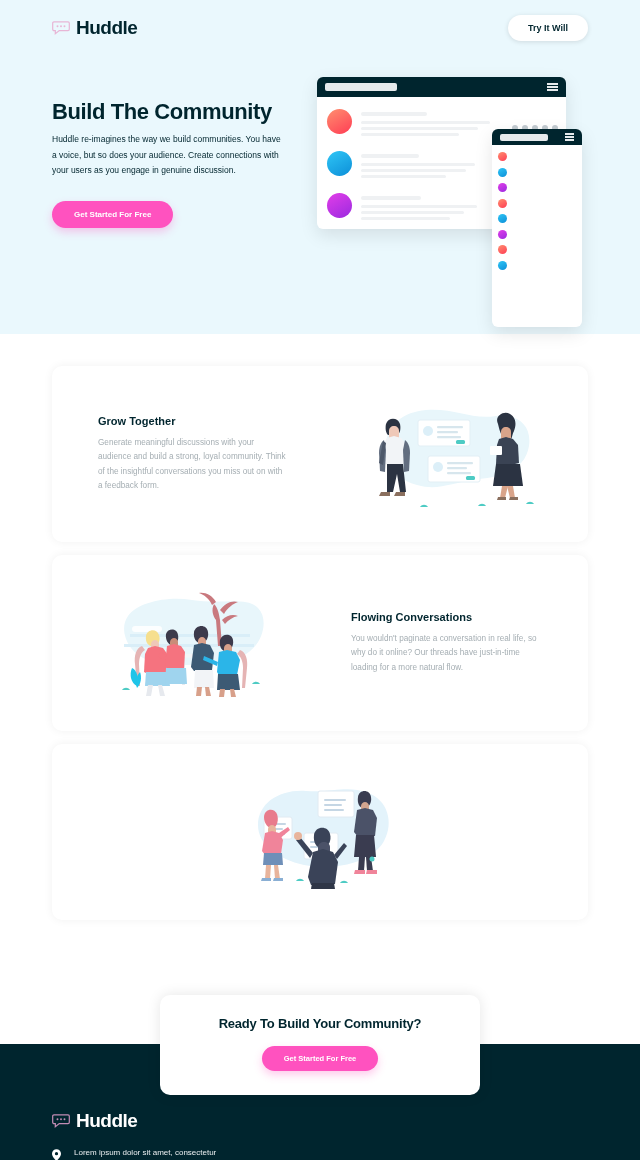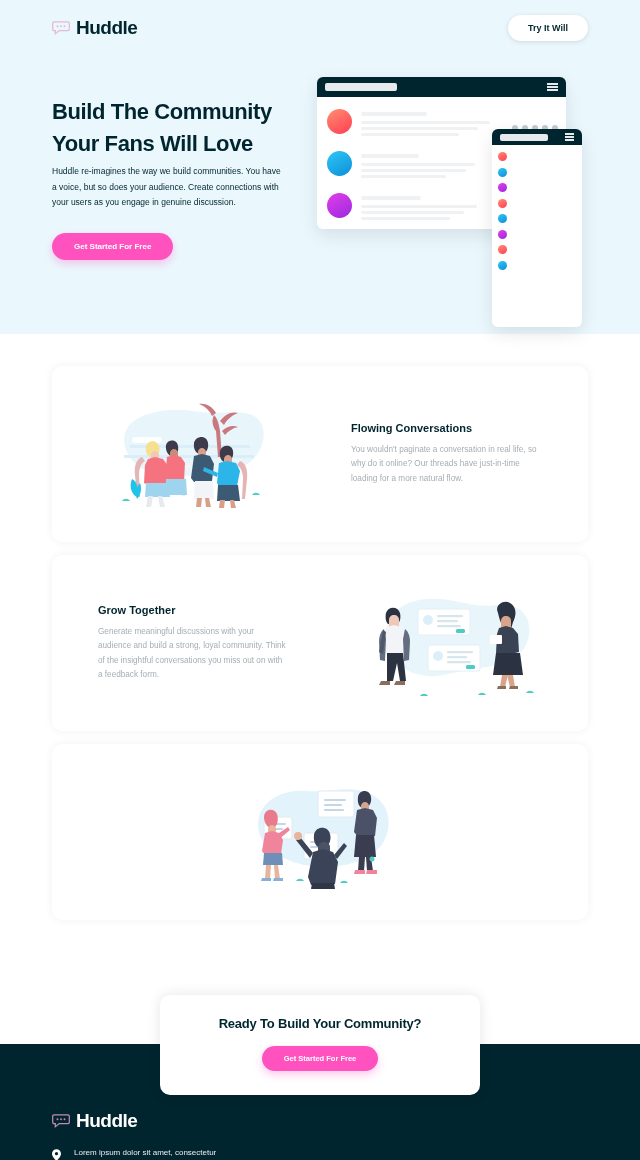--- a/index.html
+++ b/index.html
@@ -147,21 +147,20 @@
         </span>
         <span class="logo-text">Huddle</span>
       </div>
       <button class="try-btn">Try It Will</button>
     </header>
 
     <div class="hero-body">
       <div class="hero-left">
         <h1 class="hero-title">
           <span>Build The Community</span><br>
-          <span>Your Fans Will Love</span>
         </h1>
         <p class="hero-sub">Huddle re-imagines the way we build communities. You have a voice, but so does your audience. Create connections with your users as you engage in genuine discussion.</p>
         <button class="hero-cta">Get Started For Free</button>
       </div>
 
       <div class="hero-right">
 
         <div class="mockwin mock-big">
           <div class="mockbar">
             <span class="mock-pill"></span>
@@ -256,79 +255,20 @@
           </div>
         </div>
 
       </div>
     </div>
   </section>
 
   <section class="features">
 
     <div class="card card-h">
-      <div class="card-ill">
-        <svg width="165" height="115" viewBox="0 0 165 115">
-          <path d="M18 30c10-14 40-20 64-16 30 5 54-4 66 8 12 12 4 40-16 48-24 10-70 12-94 4-20-7-30-30-20-44z" fill="#E8F6FB"></path>
-          <rect x="20" y="48" width="120" height="3" fill="#D9EEF8"></rect>
-          <rect x="14" y="58" width="130" height="3" fill="#D9EEF8"></rect>
-          <rect x="22" y="40" width="30" height="6" rx="3" fill="#FFFFFF" opacity="0.85"></rect>
-
-          <path d="M104 18c4 4 5 10 6 16l2 26h-4l-2-26c-3-4-5-10-2-16z" fill="#C9797E"></path>
-          <path d="M110 24c5-7 12-10 18-8-5 2-10 5-14 12z" fill="#C9797E"></path>
-          <path d="M106 16c-4-7-11-10-17-9 5 2 10 5 13 12z" fill="#C9797E"></path>
-          <path d="M112 34c5-5 11-6 16-4-5 1-10 4-13 8z" fill="#C9797E"></path>
-
-          <rect x="52" y="68" width="46" height="3.5" rx="1.5" fill="#F3F5F8"></rect>
-          <rect x="72" y="71" width="3" height="28" fill="#E6E9EE"></rect>
-
-          <path d="M36 50c1-7 11-8 13-1 2 6-1 10-5 11-5 1-9-3-8-10z" fill="#F6DF8E"></path>
-          <path d="M41 58c0-2 2-4 4-4s4 2 4 4v4c0 2-8 2-8 0z" fill="#EFC8B8"></path>
-          <path d="M38 62l7-2 8 2 5 7-2 18-16 2-6-3 1-18z" fill="#F5737F"></path>
-          <path d="M50 66l14 6-2 4-14-5z" fill="#F5737F"></path>
-          <path d="M36 86h22l2 14H35z" fill="#9FD4EE"></path>
-          <path d="M38 99l-2 11h5l2-11z" fill="#E6E9EE"></path>
-          <path d="M52 99l3 11h-5l-2-11z" fill="#E6E9EE"></path>
-
-          <path d="M56 48c2-6 11-6 12 1 1 5-1 9-5 10s-8-5-7-11z" fill="#3C3A4B"></path>
-          <path d="M60 56c0-2 2-4 4-4s4 2 4 4v4c0 2-8 2-8 0z" fill="#C98C78"></path>
-          <path d="M57 60l7-2 7 2 4 6-1 16-14 2-5-3z" fill="#F5737F"></path>
-          <path d="M56 82h20l1 16H55z" fill="#9FD4EE"></path>
-
-          <path d="M84 46c2-8 13-8 14 0 1 6-2 10-6 11-5 1-9-4-8-11z" fill="#3C3A4B"></path>
-          <path d="M88 55c0-2 2-4 4-4s4 2 4 4v4c0 2-8 2-8 0z" fill="#D8A08A"></path>
-          <path d="M84 59l8-2 8 2 4 8-2 17-18 1-3-4z" fill="#3C5A74"></path>
-          <path d="M85 84h18l1 18H84z" fill="#F2F4F7"></path>
-          <path d="M87 101l-1 9h5l1-9z" fill="#D8A08A"></path>
-          <path d="M99 101l2 9h-5l-1-9z" fill="#D8A08A"></path>
-
-          <path d="M110 54c2-7 12-7 13 0 1 6-2 10-6 11-5 1-8-4-7-11z" fill="#3C3A4B"></path>
-          <path d="M114 62c0-2 2-4 4-4s4 2 4 4v4c0 2-8 2-8 0z" fill="#D8A08A"></path>
-          <path d="M109 66l8-2 9 2 4 8-3 15-17 2-3-5z" fill="#2BB5E8"></path>
-          <path d="M108 76l-14-6-1 4 14 6z" fill="#2BB5E8"></path>
-          <path d="M108 88h20l2 16h-23z" fill="#3C5A74"></path>
-          <path d="M110 103l-1 8h5l1-8z" fill="#D8A08A"></path>
-          <path d="M124 103l2 8h-5l-1-8z" fill="#D8A08A"></path>
-
-          <path d="M32 60c-6 2-8 10-7 18l2 22h3l-1-22c0-6 2-12 6-14z" fill="#E5B4B4"></path>
-          <path d="M130 64c6 2 8 10 7 18l-2 20h-3l1-20c0-6-2-12-6-14z" fill="#E5B4B4"></path>
-
-          <path d="M22 82c5 2 7 10 5 18-6-3-8-11-5-18z" fill="#1FC4E8"></path>
-          <path d="M30 86c-4 4-5 11-3 16 4-4 5-11 3-16z" fill="#1FC4E8"></path>
-          <path d="M12 104c2-3 6-3 8 0z" fill="#4ECBC4"></path>
-          <path d="M142 98c2-3 6-3 8 0z" fill="#4ECBC4"></path>
-        </svg>
-      </div>
-      <div class="card-text right-pad">
-        <div class="card-title">Flowing Conversations</div>
-        <div class="card-body">You wouldn't paginate a conversation in real life, so why do it online? Our threads have just-in-time loading for a more natural flow.</div>
-      </div>
-    </div>
-
-    <div class="card card-h">
       <div class="card-text">
         <div class="card-title">Grow Together</div>
         <div class="card-body">Generate meaningful discussions with your audience and build a strong, loyal community. Think of the insightful conversations you miss out on with a feedback form.</div>
       </div>
       <div class="card-ill">
         <svg width="175" height="120" viewBox="0 0 175 120">
           <path d="M28 62c-8-26 12-44 38-46 30-2 45 10 70 6 22-3 36 10 33 30-4 24-26 30-50 33-30 4-40 12-62 6-16-4-24-14-29-29z" fill="#E8F6FB"></path>
           <rect x="58" y="26" width="52" height="26" rx="2" fill="#fff" stroke="#E2EFF5"></rect>
           <circle cx="68" cy="37" r="5" fill="#DCEFF8"></circle>
           <rect x="77" y="32" width="26" height="2.2" rx="1" fill="#D7E6ED"></rect>
@@ -363,20 +303,79 @@
           <rect x="130" y="52" width="12" height="9" rx="1" fill="#fff"></rect>
           <path d="M118 112c2-3 6-3 8 0z" fill="#4ECBC4"></path>
           <path d="M60 113c2-3 6-3 8 0z" fill="#4ECBC4"></path>
           <path d="M166 110c2-3 6-3 8 0z" fill="#4ECBC4"></path>
         </svg>
       </div>
     </div>
 
     <div class="card card-h">
       <div class="card-ill">
+        <svg width="165" height="115" viewBox="0 0 165 115">
+          <path d="M18 30c10-14 40-20 64-16 30 5 54-4 66 8 12 12 4 40-16 48-24 10-70 12-94 4-20-7-30-30-20-44z" fill="#E8F6FB"></path>
+          <rect x="20" y="48" width="120" height="3" fill="#D9EEF8"></rect>
+          <rect x="14" y="58" width="130" height="3" fill="#D9EEF8"></rect>
+          <rect x="22" y="40" width="30" height="6" rx="3" fill="#FFFFFF" opacity="0.85"></rect>
+
+          <path d="M104 18c4 4 5 10 6 16l2 26h-4l-2-26c-3-4-5-10-2-16z" fill="#C9797E"></path>
+          <path d="M110 24c5-7 12-10 18-8-5 2-10 5-14 12z" fill="#C9797E"></path>
+          <path d="M106 16c-4-7-11-10-17-9 5 2 10 5 13 12z" fill="#C9797E"></path>
+          <path d="M112 34c5-5 11-6 16-4-5 1-10 4-13 8z" fill="#C9797E"></path>
+
+          <rect x="52" y="68" width="46" height="3.5" rx="1.5" fill="#F3F5F8"></rect>
+          <rect x="72" y="71" width="3" height="28" fill="#E6E9EE"></rect>
+
+          <path d="M36 50c1-7 11-8 13-1 2 6-1 10-5 11-5 1-9-3-8-10z" fill="#F6DF8E"></path>
+          <path d="M41 58c0-2 2-4 4-4s4 2 4 4v4c0 2-8 2-8 0z" fill="#EFC8B8"></path>
+          <path d="M38 62l7-2 8 2 5 7-2 18-16 2-6-3 1-18z" fill="#F5737F"></path>
+          <path d="M50 66l14 6-2 4-14-5z" fill="#F5737F"></path>
+          <path d="M36 86h22l2 14H35z" fill="#9FD4EE"></path>
+          <path d="M38 99l-2 11h5l2-11z" fill="#E6E9EE"></path>
+          <path d="M52 99l3 11h-5l-2-11z" fill="#E6E9EE"></path>
+
+          <path d="M56 48c2-6 11-6 12 1 1 5-1 9-5 10s-8-5-7-11z" fill="#3C3A4B"></path>
+          <path d="M60 56c0-2 2-4 4-4s4 2 4 4v4c0 2-8 2-8 0z" fill="#C98C78"></path>
+          <path d="M57 60l7-2 7 2 4 6-1 16-14 2-5-3z" fill="#F5737F"></path>
+          <path d="M56 82h20l1 16H55z" fill="#9FD4EE"></path>
+
+          <path d="M84 46c2-8 13-8 14 0 1 6-2 10-6 11-5 1-9-4-8-11z" fill="#3C3A4B"></path>
+          <path d="M88 55c0-2 2-4 4-4s4 2 4 4v4c0 2-8 2-8 0z" fill="#D8A08A"></path>
+          <path d="M84 59l8-2 8 2 4 8-2 17-18 1-3-4z" fill="#3C5A74"></path>
+          <path d="M85 84h18l1 18H84z" fill="#F2F4F7"></path>
+          <path d="M87 101l-1 9h5l1-9z" fill="#D8A08A"></path>
+          <path d="M99 101l2 9h-5l-1-9z" fill="#D8A08A"></path>
+
+          <path d="M110 54c2-7 12-7 13 0 1 6-2 10-6 11-5 1-8-4-7-11z" fill="#3C3A4B"></path>
+          <path d="M114 62c0-2 2-4 4-4s4 2 4 4v4c0 2-8 2-8 0z" fill="#D8A08A"></path>
+          <path d="M109 66l8-2 9 2 4 8-3 15-17 2-3-5z" fill="#2BB5E8"></path>
+          <path d="M108 76l-14-6-1 4 14 6z" fill="#2BB5E8"></path>
+          <path d="M108 88h20l2 16h-23z" fill="#3C5A74"></path>
+          <path d="M110 103l-1 8h5l1-8z" fill="#D8A08A"></path>
+          <path d="M124 103l2 8h-5l-1-8z" fill="#D8A08A"></path>
+
+          <path d="M32 60c-6 2-8 10-7 18l2 22h3l-1-22c0-6 2-12 6-14z" fill="#E5B4B4"></path>
+          <path d="M130 64c6 2 8 10 7 18l-2 20h-3l1-20c0-6-2-12-6-14z" fill="#E5B4B4"></path>
+
+          <path d="M22 82c5 2 7 10 5 18-6-3-8-11-5-18z" fill="#1FC4E8"></path>
+          <path d="M30 86c-4 4-5 11-3 16 4-4 5-11 3-16z" fill="#1FC4E8"></path>
+          <path d="M12 104c2-3 6-3 8 0z" fill="#4ECBC4"></path>
+          <path d="M142 98c2-3 6-3 8 0z" fill="#4ECBC4"></path>
+        </svg>
+      </div>
+      <div class="card-text right-pad">
+        <div class="card-title">Flowing Conversations</div>
+        <div class="card-body">You wouldn't paginate a conversation in real life, so why do it online? Our threads have just-in-time loading for a more natural flow.</div>
+      </div>
+    </div>
+
+    <div class="card card-h">
+      <div class="card-ill">
         <svg width="160" height="118" viewBox="0 0 160 118">
           <path d="M18 52c0-22 22-36 48-34 28 2 40-6 62 2 20 7 26 30 16 48-12 22-50 30-80 24C38 86 18 72 18 52z" fill="#E3F3FB"></path>
           <rect x="78" y="18" width="36" height="26" rx="2" fill="#fff" stroke="#E0EAF2"></rect>
           <rect x="84" y="26" width="22" height="2" rx="1" fill="#C5D6E4"></rect>
           <rect x="84" y="31" width="18" height="2" rx="1" fill="#C5D6E4"></rect>
           <rect x="84" y="36" width="20" height="2" rx="1" fill="#C5D6E4"></rect>
           <rect x="24" y="44" width="28" height="22" rx="2" fill="#fff" stroke="#E0EAF2"></rect>
           <rect x="30" y="50" width="16" height="2" rx="1" fill="#C5D6E4"></rect>
           <rect x="30" y="55" width="13" height="2" rx="1" fill="#C5D6E4"></rect>
           <rect x="30" y="60" width="15" height="2" rx="1" fill="#C5D6E4"></rect>

